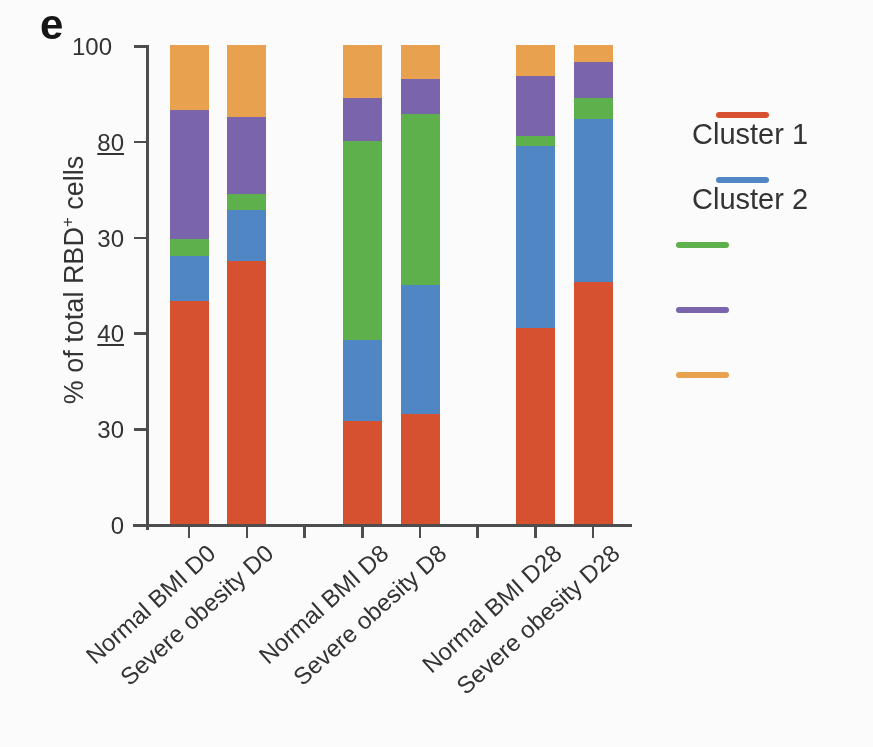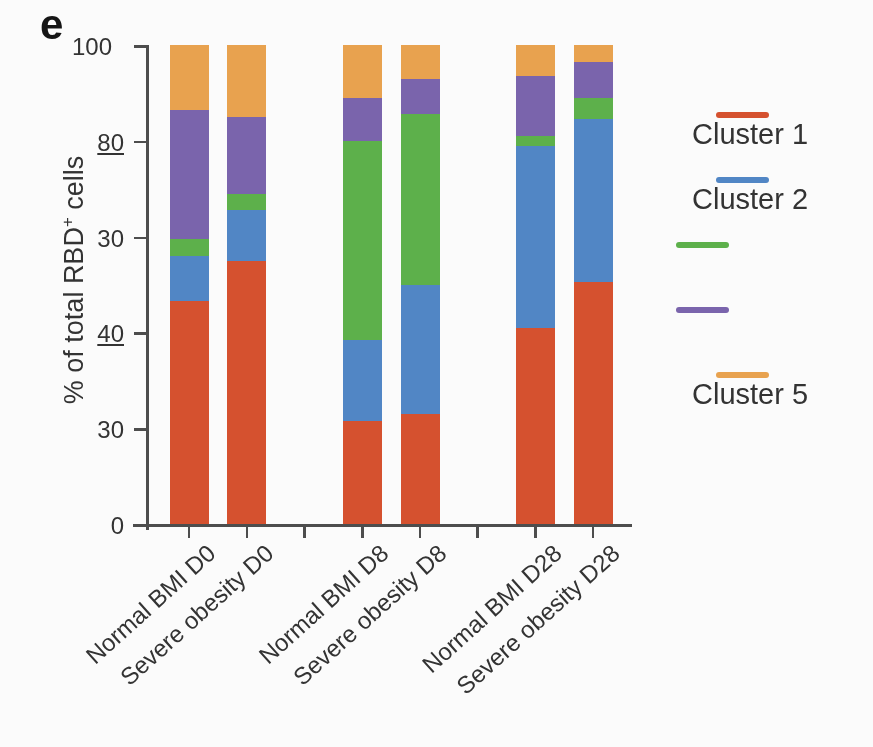--- a/index.html
+++ b/index.html
@@ -131,16 +131,15 @@
         <div class="legend-label">Cluster 2</div>
       </div>
       <div class="legend-row" style="top: 242px;">
         <div class="legend-line" style="background: rgb(93, 176, 75);"></div>
       </div>
       <div class="legend-row" style="top: 307px;">
         <div class="legend-line" style="background: rgb(122, 100, 172);"></div>
       </div>
       <div class="legend-row" style="top: 372px;">
         <div class="legend-line" style="background: rgb(232, 162, 79);"></div>
-        <div class="legend-label">Cluster 5</div>
       </div>
     </div>
 </div>
 
 </body></html>

